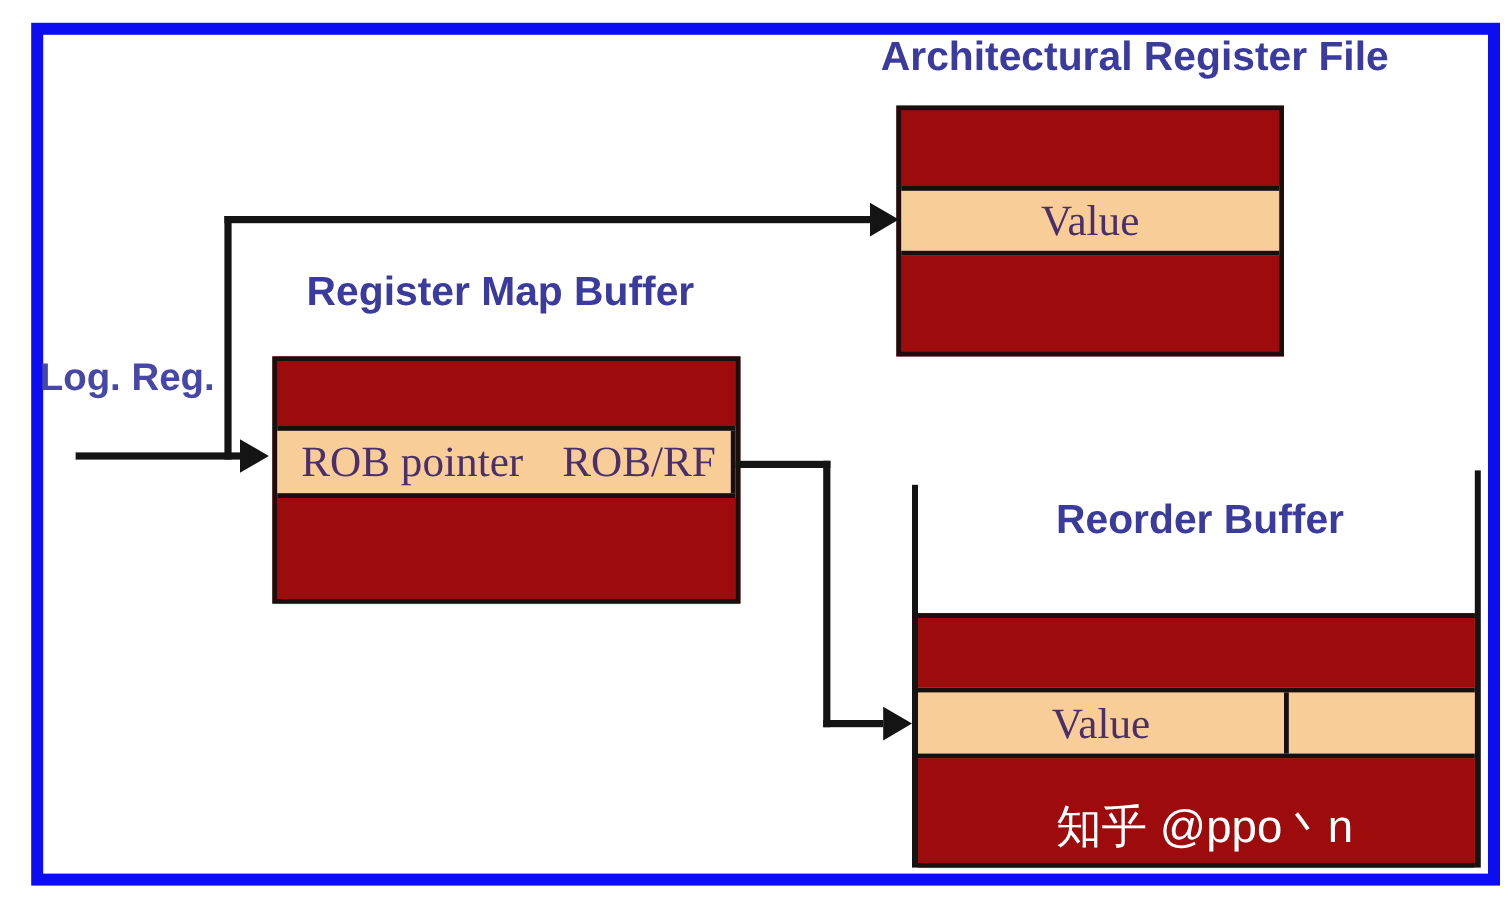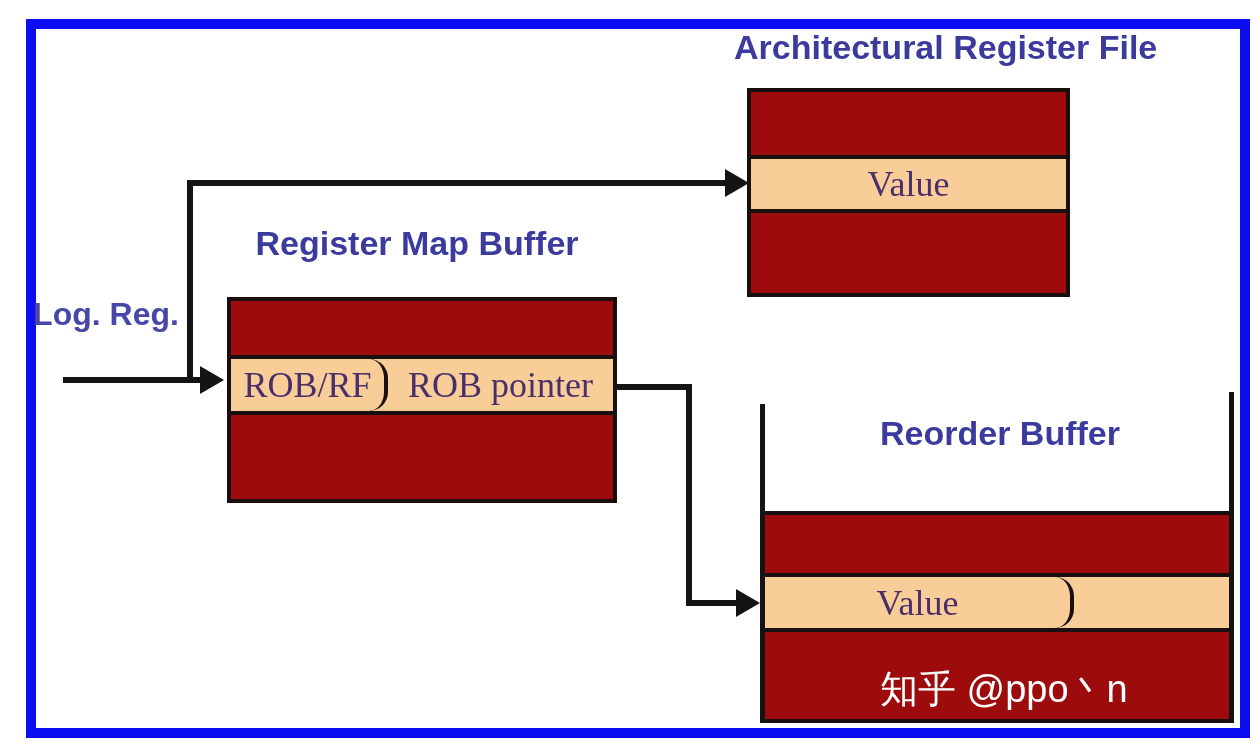--- a/index.html
+++ b/index.html
@@ -52,21 +52,20 @@
     border-top: 4px solid var(--box-border);
     border-bottom: 4px solid var(--box-border);
     display: flex;
     align-items: stretch;
   }
   .tan-cell {
     display: flex;
     align-items: center;
     justify-content: center;
     height: 100%;
-    border-radius: 19px;
   }
   .tan-cell.divider { border-right: 4px solid var(--box-border); }
   .tan-cell.grow { flex: 1 1 auto; }
   .serif-label {
     font-family: "Liberation Serif", serif;
     font-size: 36px;
     color: var(--serif-purple);
     white-space: nowrap;
   }
   .line { position: absolute; background: var(--line-black); }
@@ -135,25 +134,25 @@
         <span class="serif-label">Value</span>
       </div>
     </div>
     <div class="band-red grow"></div>
   </div>
 
   <div class="title rmt-title">Register Map Buffer</div>
   <div class="bandbox rmt-box">
     <div class="band-red top"></div>
     <div class="band-tan">
+      <div class="tan-cell grow">
+        <span class="serif-label">ROB pointer</span>
+      </div>
       <div class="tan-cell c1 divider">
         <span class="serif-label">ROB/RF</span>
-      </div>
-      <div class="tan-cell grow">
-        <span class="serif-label">ROB pointer</span>
       </div>
     </div>
     <div class="band-red grow"></div>
   </div>
 
   <div class="title rob-title">Reorder Buffer</div>
   <div class="wall" style="left:760px; top:404px; width:5px; height:319px;"></div>
   <div class="wall" style="left:1229px; top:392px; width:5px; height:331px;"></div>
   <div class="bandbox rob-box">
     <div class="band-red top"></div>

